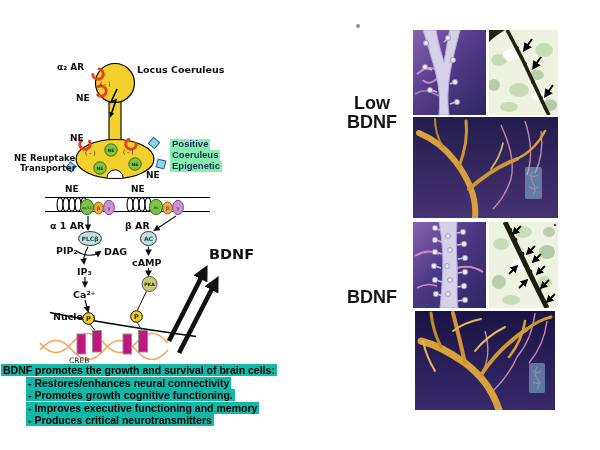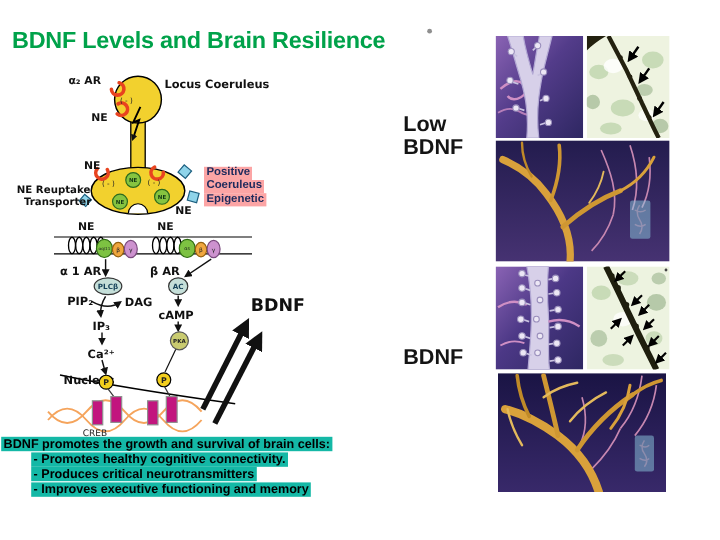--- a/index.html
+++ b/index.html
@@ -12,42 +12,41 @@
   .dlab8{font-weight:bold;fill:#111;font-size:8.5px}
   .dlab9{font-weight:bold;fill:#111;font-size:9px}
   .minus{font-size:6px;fill:#222}
   .vtx{font-size:4.6px;font-weight:bold;fill:#143a14;text-anchor:middle}
   .gt{fill:#222;text-anchor:middle}
   .enz{font-size:6px;font-weight:bold;fill:#16425a;text-anchor:middle}
   .ptx{font-size:6.5px;font-weight:bold;fill:#222;text-anchor:middle}
   .creb{font-size:7.5px;fill:#222}
   .bdnf-big{font-size:14.5px;font-weight:bold;fill:#111}
   .epi{position:absolute;left:170px;top:139px;font-size:9.5px;font-weight:700;color:#1E2A5C;line-height:10.8px}
-  .epi span{display:block;width:max-content;background:#fca5a5;padding:0 2px;margin-bottom:.4px}
+  .epi span{display:block;width:max-content;background:#86efac;padding:0 2px;margin-bottom:.4px}
   .benefits{position:absolute;left:1px;top:364px;font-size:10.5px;font-weight:700;color:#000;line-height:12px}
   .benefits .bl{margin-bottom:.6px;white-space:nowrap}
   .benefits .bl span{display:inline-block;background:#14b8a6;padding:0 2px}
   .benefits .ind{margin-left:25px}
-  .side-label{position:absolute;width:72px;font-size:18px;line-height:19px;font-weight:700;color:#141414}
+  .side-label{position:absolute;width:72px;text-align:center;font-size:18px;line-height:19px;font-weight:700;color:#141414}
   .lbl-low{left:336px;top:94px}
   .lbl-high{left:336px;top:288px}
   .ph{position:absolute;display:block}
   .imgA{left:413px;top:30px;width:73px;height:85px}
   .imgB{left:489px;top:30px;width:69px;height:85px}
   .imgC{left:413px;top:117px;width:145px;height:101px}
   .imgD{left:413px;top:222px;width:73px;height:86px}
   .imgE{left:489px;top:222px;width:69px;height:86px}
   .imgF{left:415px;top:311px;width:140px;height:99px}
 </style>
 </head>
 <body>
 
 <div class="slide">
 
-  <h1 class="title">BDNF Levels and Brain Resilience</h1>
   <div class="tiny-dot"></div>
 
   <svg class="diagram-svg" viewBox="0 48 312 322">
     <defs>
       <marker id="ah" viewBox="0 0 10 10" refX="7" refY="5" markerWidth="5.5" markerHeight="5.5" orient="auto">
           <path d="M0,0L10,5L0,10z" fill="#111"></path>
         </marker>
       <marker id="ahB" viewBox="0 0 10 10" refX="5" refY="5" markerWidth="3.4" markerHeight="3.4" orient="auto">
           <path d="M0,0L10,5L0,10z" fill="#111"></path>
         </marker>
@@ -191,23 +190,24 @@
   </svg>
 
   <div class="epi">
     <span>Positive</span>
     <span>Coeruleus</span>
     <span>Epigenetic</span>
   </div>
 
   <div class="benefits">
     <div class="bl"><span>BDNF promotes the growth and survival of brain cells:</span></div>
-    <div class="bl ind"><span>- Promotes healthy cognitive connectivity.</span></div>
+    <div class="bl ind"><span>- Restores/enhances neural connectivity</span></div>
+    <div class="bl ind"><span>- Promotes growth cognitive functioning.</span></div>
+    <div class="bl ind"><span>- Improves executive functioning and memory</span></div>
     <div class="bl ind"><span>- Produces critical neurotransmitters</span></div>
-    <div class="bl ind"><span>- Improves executive functioning and memory</span></div>
   </div>
 
   <div class="side-label lbl-low">
     <div>Low</div>
     <div>BDNF</div>
   </div>
   <div class="side-label lbl-high">
     <div>BDNF</div>
   </div>
 

